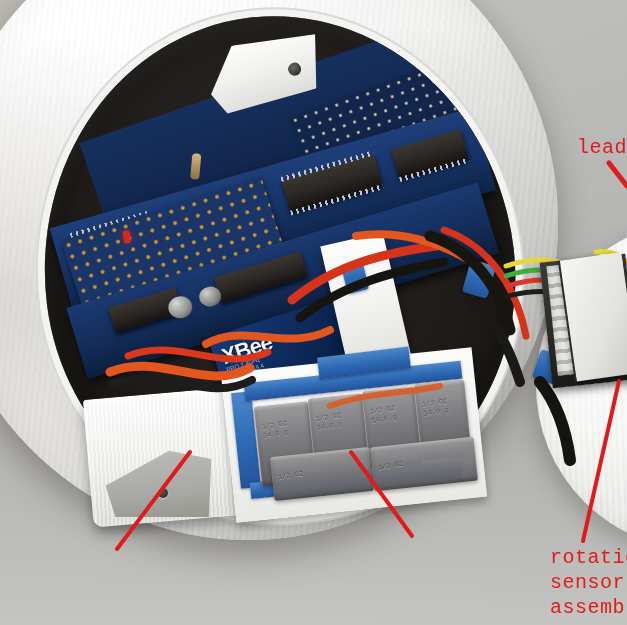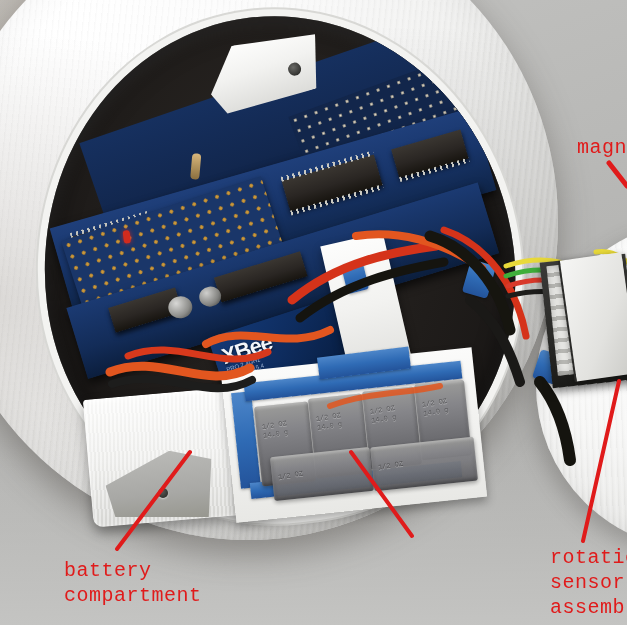--- a/index.html
+++ b/index.html
@@ -365,20 +365,18 @@
 
   </div>
 
   <svg class="leaders" viewBox="0 0 627 625">
     <line id="ld0" stroke="#e01b1b" stroke-width="4" stroke-linecap="round" x1="190" y1="452" x2="117" y2="549"></line>
     <line id="ld1" stroke="#e01b1b" stroke-width="4" stroke-linecap="round" x1="351" y1="452" x2="412" y2="536"></line>
     <line id="ld2" stroke="#e01b1b" stroke-width="4" stroke-linecap="round" x1="619" y1="381" x2="583" y2="541"></line>
     <line id="ld3" stroke="#e01b1b" stroke-width="5" stroke-linecap="round" x1="609" y1="163" x2="627" y2="186"></line>
   </svg>
 
-  <div class="ann" id="ann0" style="left: 64px; top: 558px;">battery
-compartment</div>
   <div class="ann" id="ann2" style="left: 550px; top: 545px;">rotatio
 sensor
 assembl</div>
-  <div class="ann" id="ann3" style="left: 577px; top: 135px;">magn</div>
+  <div class="ann" id="ann3" style="left: 577px; top: 135px;">lead</div>
 
 </div>
 
 </body></html>

